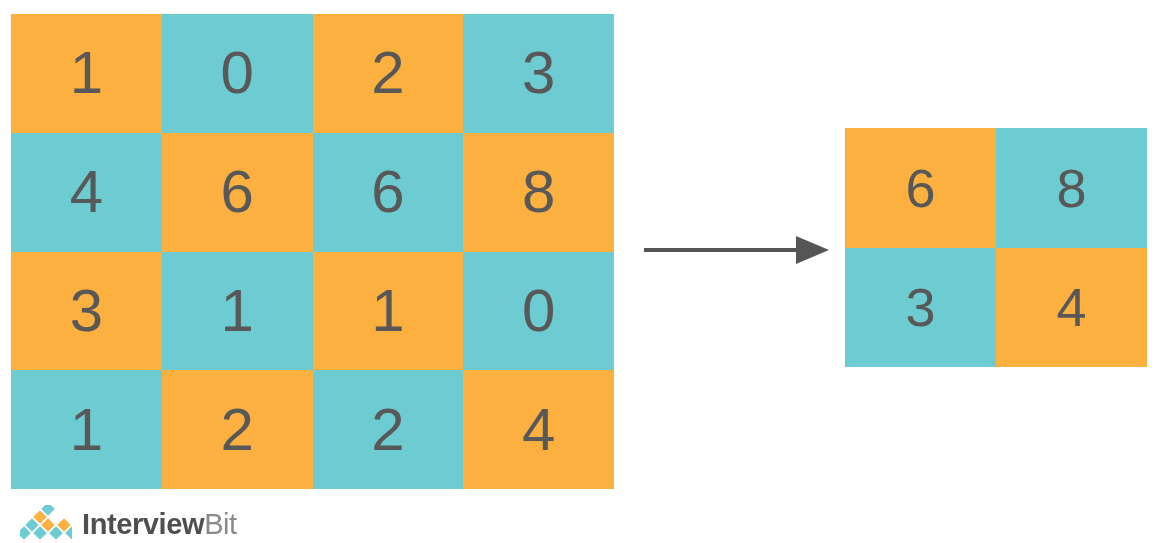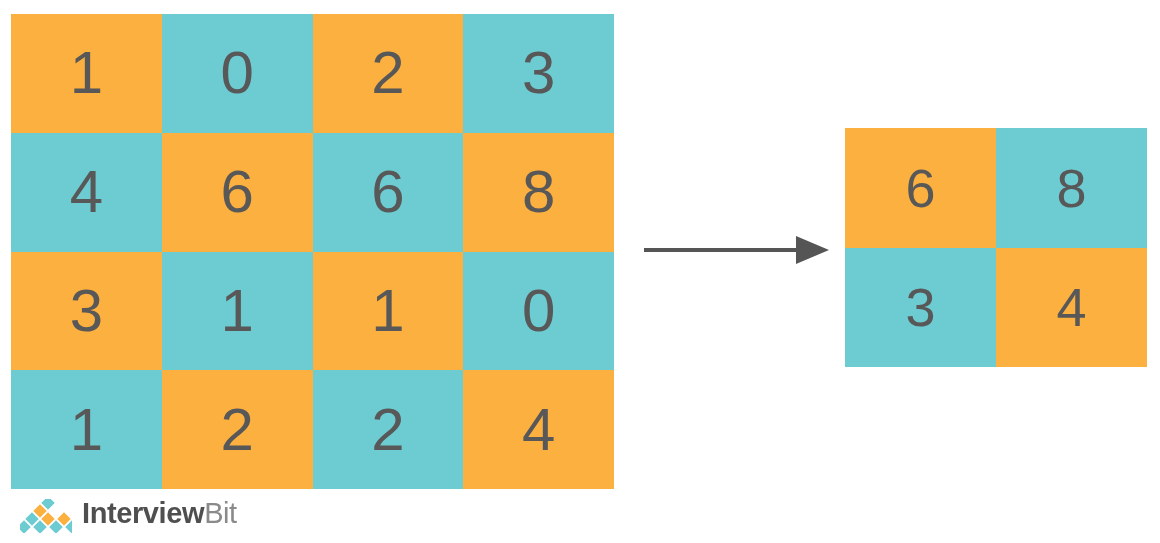--- a/index.html
+++ b/index.html
@@ -63,21 +63,21 @@
     height: 40px;
   }
 
   
   #brand-logo {
     position: absolute;
     left: 20px;
     top: 499px;
     height: 40px;
     display: flex;
-    align-items: flex-start;
+    align-items: flex-end;
     gap: 10px;
   }
   #brand-logo .mark {
     width: 52px;
     height: 34px;
     flex: 0 0 auto;
   }
   #brand-logo .wordmark {
     font-size: 29px;
     letter-spacing: -0.4px;

